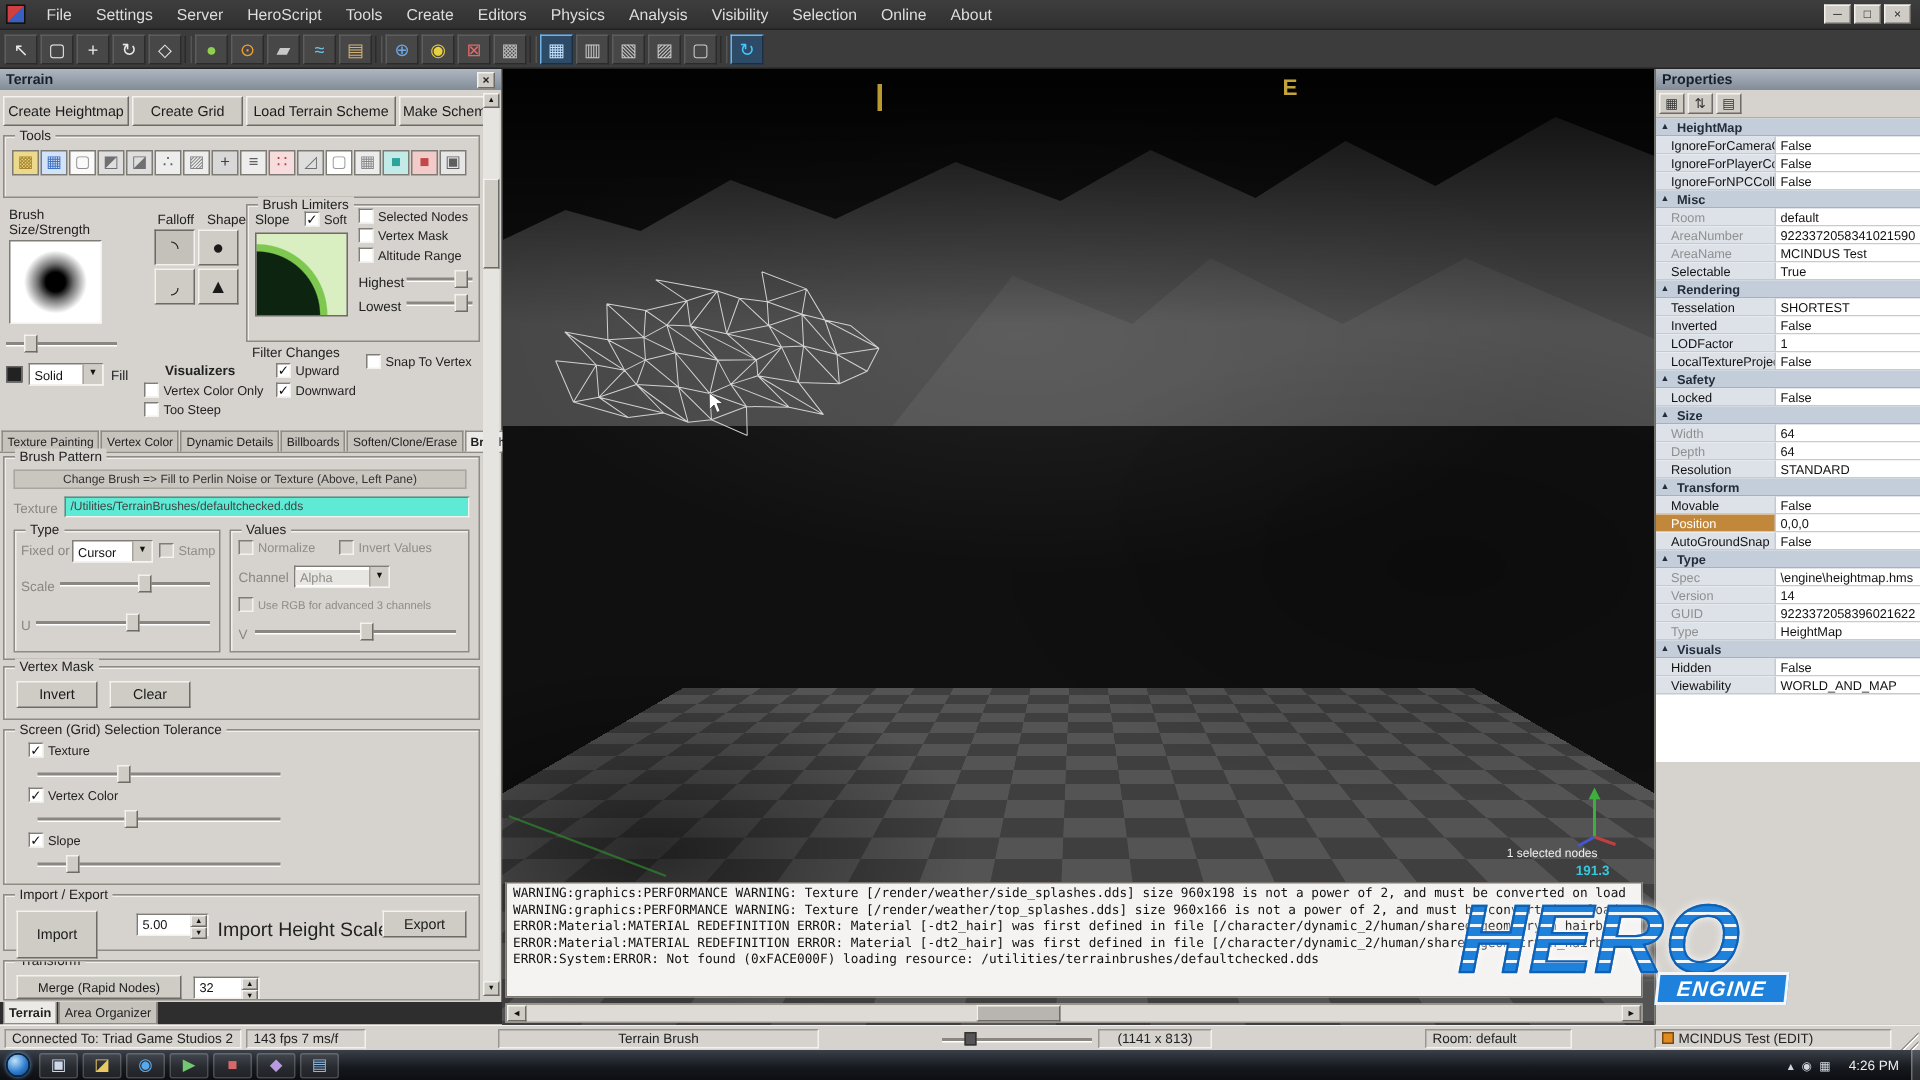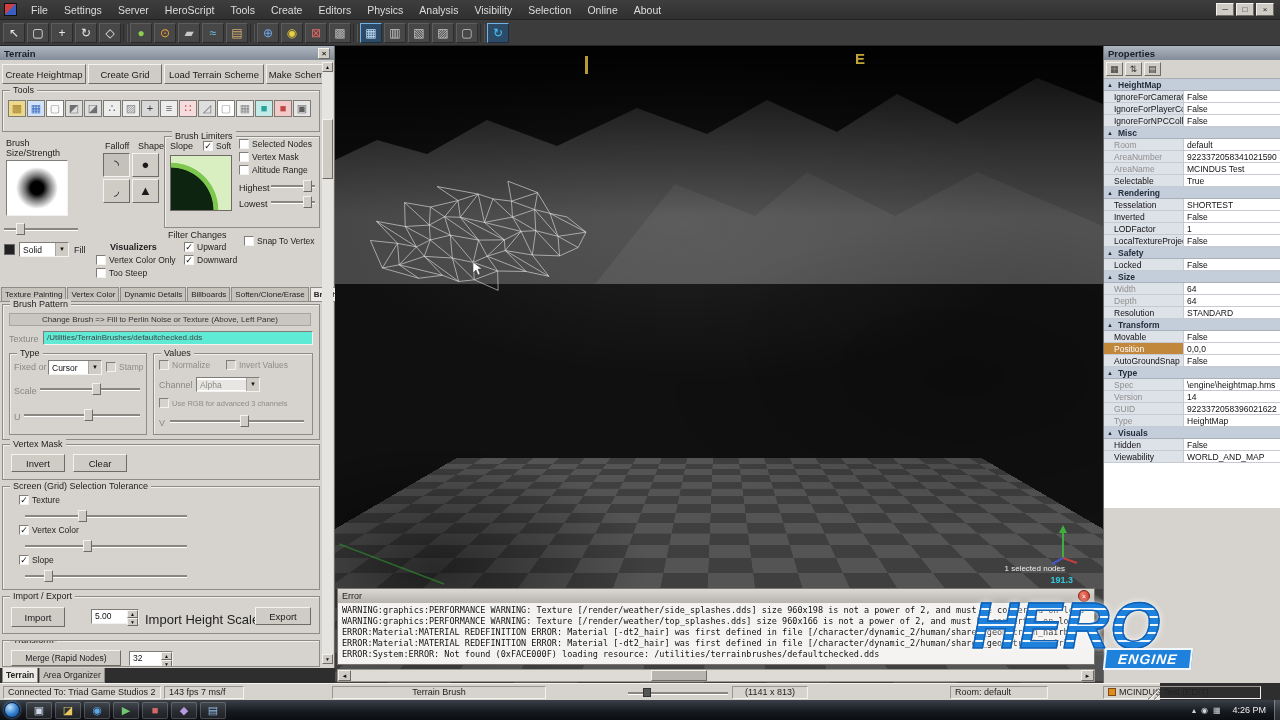--- a/index.html
+++ b/index.html
@@ -117,21 +117,21 @@
   
   #hero-logo{position:absolute;left:972px;top:594px;width:310px;height:86px;z-index:60;pointer-events:none;}
   .hero-word{font-weight:bold;font-style:italic;font-size:64px;line-height:64px;letter-spacing:1px;
     background:repeating-linear-gradient(180deg,#1e82dc 0 6px,#eef6ff 6px 8px);
     -webkit-background-clip:text;background-clip:text;color:transparent;
     -webkit-text-stroke:1.5px #1060b4;
     filter:drop-shadow(0 0 3px rgba(255,255,255,.85));}
   .engine-badge{position:absolute;left:132px;top:54px;background:#1e82dc;color:#fff;font-style:italic;font-weight:bold;font-size:14px;padding:1px 12px;border:2px solid #f0f6fc;letter-spacing:1px;transform:skewX(-6deg);}
 
   
-  #statusbar{position:absolute;left:0;top:683px;width:1160px;height:17px;background:#d6d3ce;border-top:1px solid #f4f2ee;font-size:9px;z-index:30;}
+  #statusbar{position:absolute;left:0;top:683px;width:1280px;height:17px;background:#d6d3ce;border-top:1px solid #f4f2ee;font-size:9px;z-index:30;}
   .scell{position:absolute;top:2px;height:13px;line-height:11px;padding:0 4px;border:1px solid;border-color:#9a968f #f4f2ee #f4f2ee #9a968f;overflow:hidden;white-space:nowrap;color:#222;}
   #sb-slider{position:absolute;left:628px;top:4px;width:100px;}
   #sb-slider .track{position:absolute;left:0;right:0;top:4px;height:2px;background:#8a8680;box-shadow:0 1px 0 #fff;display:block;}
   #sb-slider .thumb{position:absolute;left:15px;top:0;width:8px;height:9px;background:#555;border:1px solid #333;display:block;}
   .sb-ico{display:inline-block;width:8px;height:8px;background:#e08a20;border:1px solid #7a4a10;margin-right:3px;vertical-align:-1px;}
   .grip{position:absolute;right:1px;top:4px;width:12px;height:12px;background:
     linear-gradient(135deg,transparent 50%,#9a968f 50% 55%,#fff 55% 60%,transparent 60% 75%,#9a968f 75% 80%,#fff 80% 85%,transparent 85%);}
 
   
   #taskbar{position:absolute;left:0;top:700px;width:1280px;height:20px;background:linear-gradient(#3a4049,#15181d 60%,#0c0e12);display:flex;align-items:center;z-index:70;}
@@ -411,21 +411,21 @@
           <span>Slope</span>
         </label>
       <span class="slider" style="left:22px;top:82px;width:162px">
           <i class="track"></i>
           <i class="thumb" style="left:12%"></i>
         </span>
     </div>
 
     <div class="gb" style="left:2px;top:550px;width:318px;height:38px">
       <span class="legend">Import / Export</span>
-      <button class="btn" style="position:absolute;left:8px;top:10px;width:54px;height:20px">Import</button>
+      <button class="btn" style="position:absolute;left:8px;top:10px;width:54px;height:32px">Import</button>
       <span class="spin" style="left:88px;top:12px;width:48px">
           <span class="spintxt">5.00</span>
           <span class="spinbtns">
             <i>▲</i>
             <i>▼</i>
           </span>
         </span>
       <span class="lbl" style="left:142px;top:15px;font-size:13px">Import Height Scale</span>
       <button class="btn" style="position:absolute;left:252px;top:10px;width:56px;height:18px">Export</button>
     </div>
@@ -479,25 +479,20 @@
       <line x1="16" y1="34" x2="16" y2="7" stroke="#3fae3f" stroke-width="2"></line>
       <polygon points="16,1 12,9 20,9" fill="#3fae3f"></polygon>
       <line x1="16" y1="34" x2="30" y2="39" stroke="#c04040" stroke-width="2"></line>
       <line x1="16" y1="34" x2="5" y2="40" stroke="#4658c8" stroke-width="2"></line>
     </svg>
     <div class="selcount">1 selected nodes</div>
     <div class="selval">191.3</div>
   </div>
 
   <div id="error-window">
-    <div id="error-title">
-      <span>Error</span>
-      <span class="tspacer"></span>
-      <span class="err-close">×</span>
-    </div>
     <div id="error-body">
 
     <div class="errline">WARNING:graphics:PERFORMANCE WARNING: Texture [/render/weather/side_splashes.dds] size 960x198 is not a power of 2, and must be converted on load</div>
         <div class="errline">WARNING:graphics:PERFORMANCE WARNING: Texture [/render/weather/top_splashes.dds] size 960x166 is not a power of 2, and must be converted on load</div>
         <div class="errline">ERROR:Material:MATERIAL REDEFINITION ERROR:  Material [-dt2_hair] was first defined in file [/character/dynamic_2/human/shared_geometry/h_hairb</div>
         <div class="errline">ERROR:Material:MATERIAL REDEFINITION ERROR:  Material [-dt2_hair] was first defined in file [/character/dynamic_2/human/shared_geometry/h_hairb</div>
         <div class="errline">ERROR:System:ERROR: Not found (0xFACE000F) loading resource: /utilities/terrainbrushes/defaultchecked.dds</div>
       </div>
   </div>
   <div id="hscroll">

